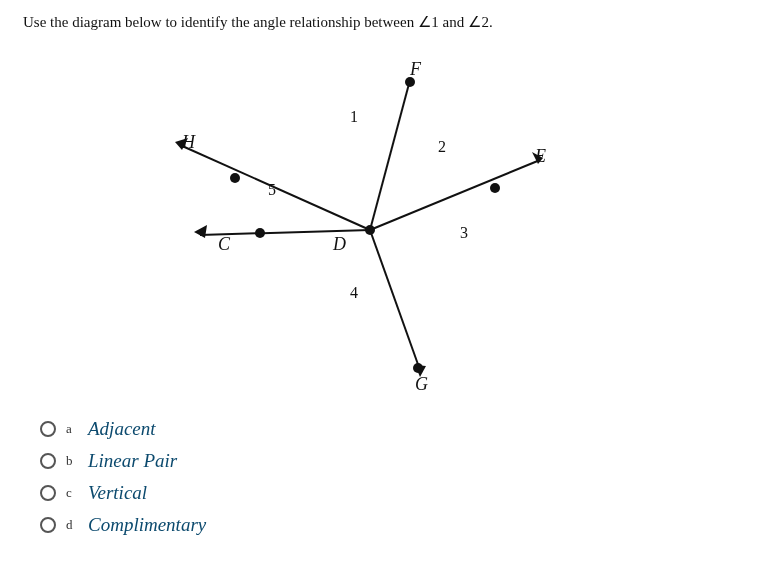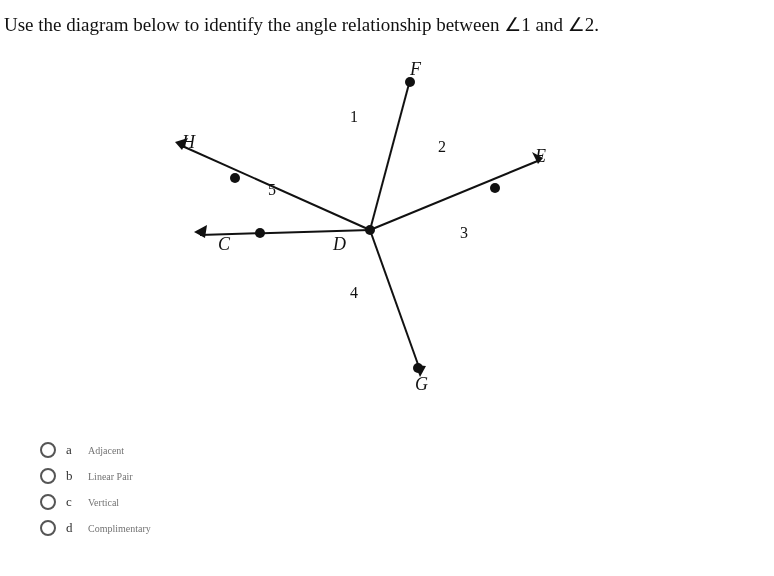--- a/index.html
+++ b/index.html
@@ -8,22 +8,22 @@
       height: 576px;
       background: #ffffff;
       font-family: 'Times New Roman', Times, serif;
       position: relative;
       overflow: hidden;
     }
 
     .question-text {
       position: absolute;
       top: 12px;
-      left: 4px;
-      font-size: 19px;
+      left: 23px;
+      font-size: 15px;
       color: #111;
       line-height: 1.4;
     }
 
     .diagram-container {
       position: absolute;
       top: 40px;
       left: 100px;
       width: 520px;
       height: 380px;
@@ -67,22 +67,23 @@
       cursor: pointer;
     }
 
     .option-key {
       font-size: 13px;
       color: #333;
       width: 12px;
     }
 
     .option-label {
-      font-size: 10px;
-      color: #737373;
+      font-size: 19px;
+      color: #0c4a6e;
+      font-style: italic;
     }
   </style>
 </head>
 <body>
 
 <div class="question-text">
   <span>Use the diagram below to identify the angle relationship between ∠1 and ∠2.</span>
 </div>
 
 <div class="diagram-container">

